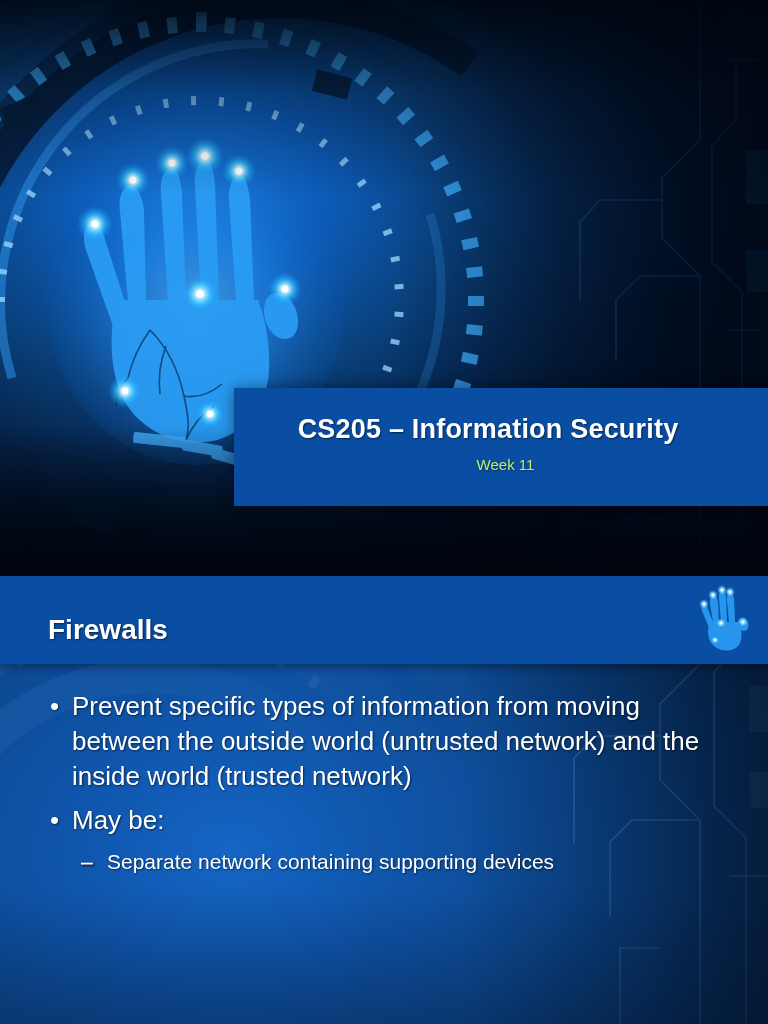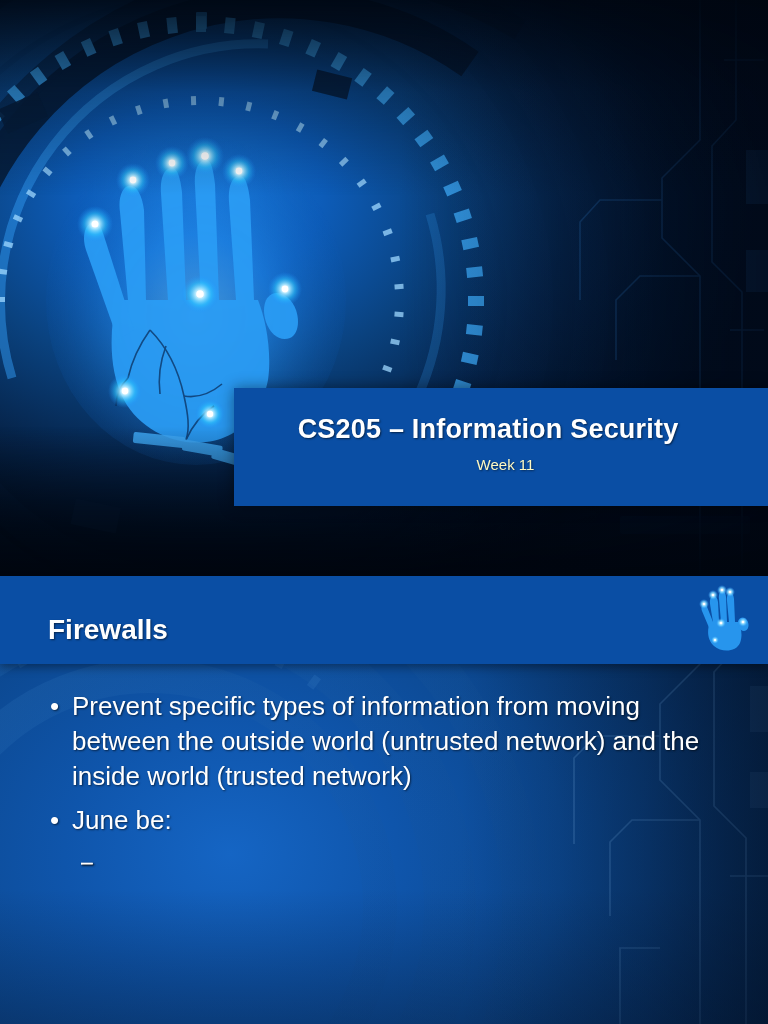--- a/index.html
+++ b/index.html
@@ -69,21 +69,21 @@
     font-weight: bold;
     letter-spacing: 0.2px;
     text-shadow: 1px 1px 2px rgba(0,0,0,0.55);
     white-space: nowrap;
   }
   .title-banner .sub-title {
     position: absolute;
     left: 0; right: 14px;
     top: 68px;
     text-align: center;
-    color: #fef9c3;
+    color: #bef264;
     font-size: 15px;
     font-weight: normal;
     text-shadow: 1px 1px 2px rgba(0,0,0,0.45);
     padding-left: 23px;
   }
 
   
   .slide-content {
     position: absolute;
     left: 0;
@@ -480,27 +480,28 @@
       </svg>
     </div>
 
     <div class="body-area">
       <p class="bullet-l1" id="b1">
         <span class="marker">•</span>
         <span>Prevent specific types of information from moving between the outside world (untrusted network) and the inside world (trusted network)</span>
       </p>
       <p class="bullet-l1" id="b2">
         <span class="marker">•</span>
-        <span>June be:</span>
+        <span>May be:</span>
       </p>
       <p class="bullet-l2" id="s1">
         <span class="marker">–</span>
       </p>
       <p class="bullet-l2">
         <span class="marker">–</span>
       </p>
       <p class="bullet-l2">
         <span class="marker">–</span>
+        <span>Separate network containing supporting devices</span>
       </p>
     </div>
   </div>
 
 </div>
 
 </body></html>

